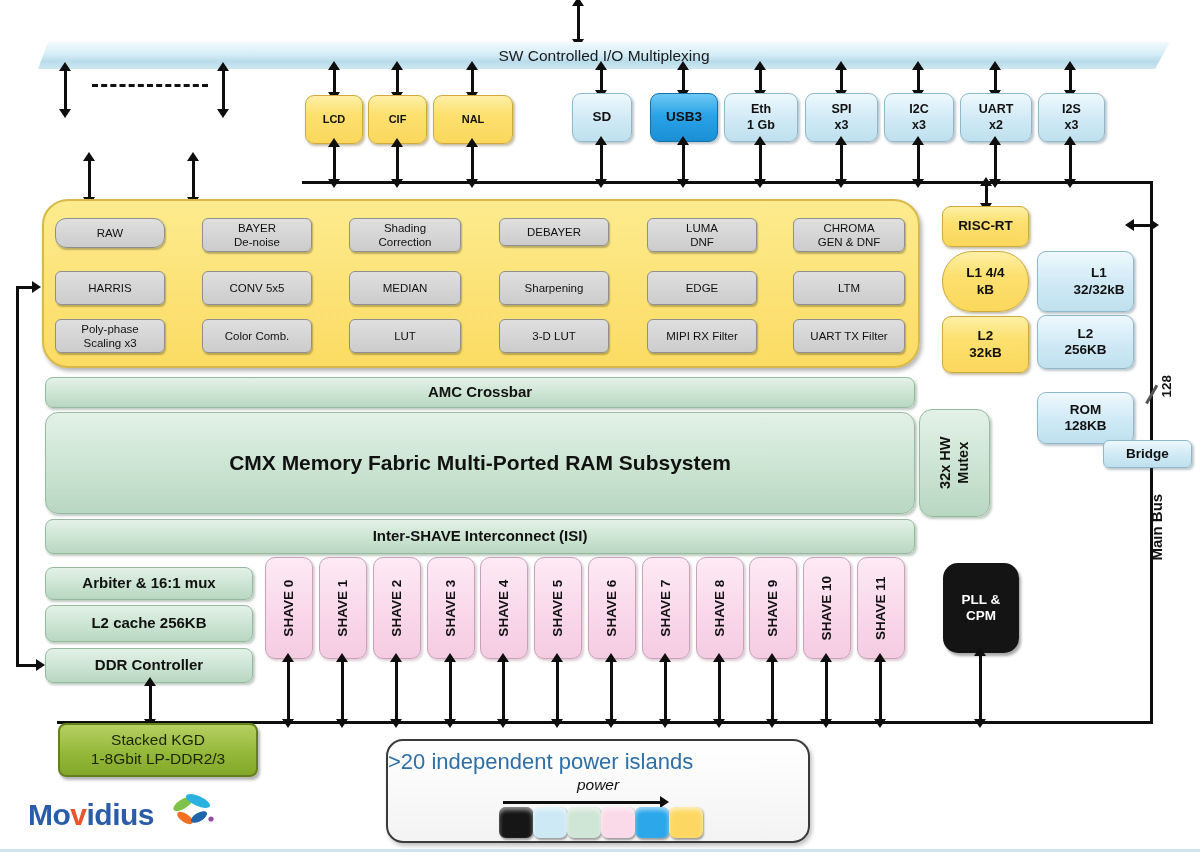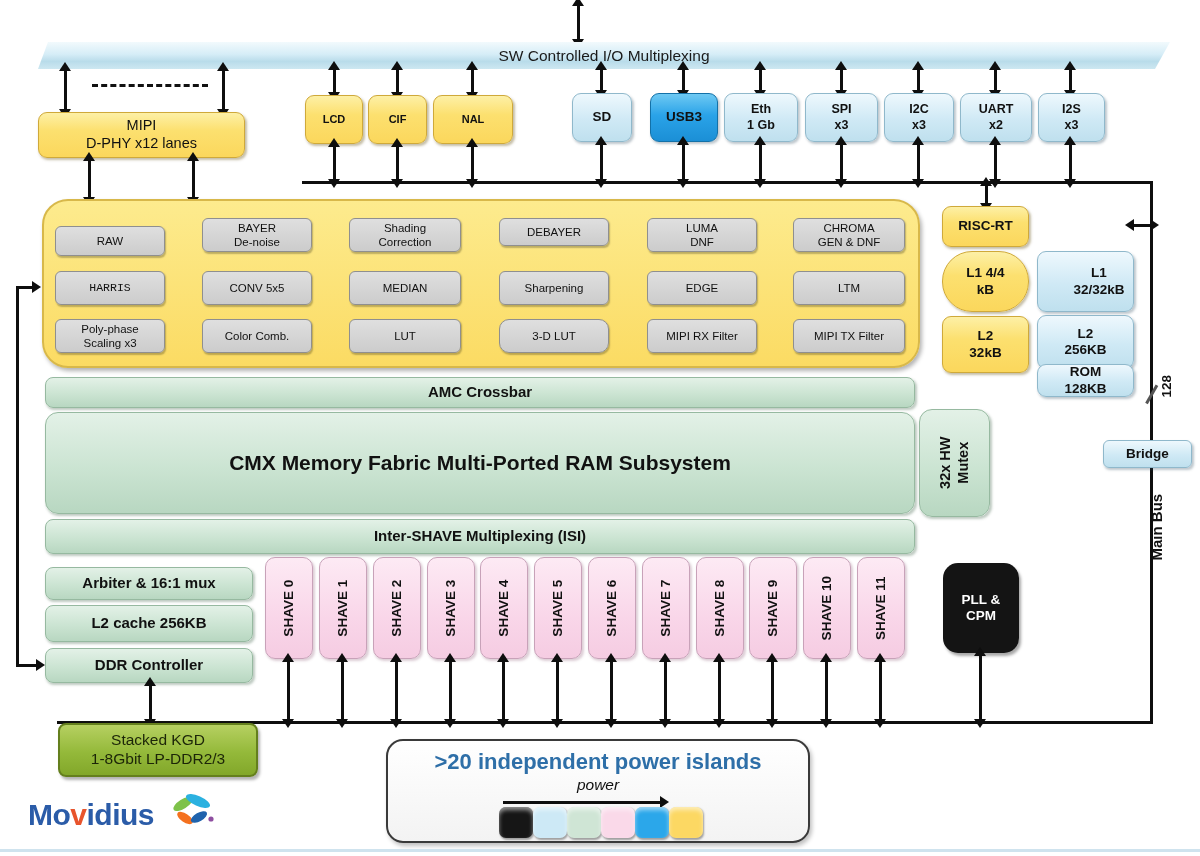--- a/index.html
+++ b/index.html
@@ -73,24 +73,20 @@
   <div class="da" style="left:471px;top:69px;height:24px;"></div>
 
   <div class="da" style="left:600px;top:69px;height:22px;"></div>
   <div class="da" style="left:682px;top:69px;height:22px;"></div>
   <div class="da" style="left:759px;top:69px;height:22px;"></div>
   <div class="da" style="left:840px;top:69px;height:22px;"></div>
   <div class="da" style="left:917px;top:69px;height:22px;"></div>
   <div class="da" style="left:994px;top:69px;height:22px;"></div>
   <div class="da" style="left:1069px;top:69px;height:22px;"></div>
 
-  <div class="b yellow f14" style="left:38px;top:112px;width:207px;height:46px;">
-    <span>MIPI</span>
-    <span>D-PHY x12 lanes</span>
-  </div>
 
   <div class="b yellow bold f11" style="left:305px;top:95px;width:58px;height:49px;">
     <span>LCD</span>
   </div>
   <div class="b yellow bold f11" style="left:368px;top:95px;width:59px;height:49px;">
     <span>CIF</span>
   </div>
   <div class="b yellow bold f11" style="left:433px;top:95px;width:80px;height:49px;">
     <span>NAL</span>
   </div>
@@ -137,21 +133,21 @@
   <div class="da" style="left:192px;top:160px;height:38px;"></div>
 
   <div class="ln" style="left:302px;top:181px;width:851px;height:3px;"></div>
   <div class="ln" style="left:1150px;top:181px;width:3px;height:543px;"></div>
   <div class="ln" style="left:57px;top:721px;width:1096px;height:3px;"></div>
 
   <div class="da" style="left:985px;top:185px;height:19px;"></div>
 
   <div class="b bigyellow" style="left:42px;top:199px;width:878px;height:169px;"></div>
 
-  <div class="b gray" style="left:55px;top:226px;width:110px;height:30px;">
+  <div class="b gray" style="left:55px;top:218px;width:110px;height:30px;border-radius:11px;">
       <span>RAW</span>
     </div>
   <div class="b gray" style="left:202px;top:218px;width:110px;height:34px;">
       <span>BAYER</span>
       <span>De-noise</span>
     </div>
   <div class="b gray" style="left:349px;top:218px;width:112px;height:34px;">
       <span>Shading</span>
       <span>Correction</span>
     </div>
@@ -160,21 +156,21 @@
     </div>
   <div class="b gray" style="left:647px;top:218px;width:110px;height:34px;">
       <span>LUMA</span>
       <span>DNF</span>
     </div>
   <div class="b gray" style="left:793px;top:218px;width:112px;height:34px;">
       <span>CHROMA</span>
       <span>GEN &amp; DNF</span>
     </div>
 
-  <div class="b gray" style="left:55px;top:271px;width:110px;height:34px;font-family:Liberation Mono, monospace;">
+  <div class="b gray" style="left:55px;top:271px;width:110px;height:34px;">
       <span>HARRIS</span>
     </div>
   <div class="b gray" style="left:202px;top:271px;width:110px;height:34px;">
       <span>CONV 5x5</span>
     </div>
   <div class="b gray" style="left:349px;top:271px;width:112px;height:34px;">
       <span>MEDIAN</span>
     </div>
   <div class="b gray" style="left:499px;top:271px;width:110px;height:34px;">
       <span>Sharpening</span>
@@ -189,28 +185,28 @@
   <div class="b gray" style="left:55px;top:319px;width:110px;height:34px;">
       <span>Poly-phase</span>
       <span>Scaling x3</span>
     </div>
   <div class="b gray" style="left:202px;top:319px;width:110px;height:34px;">
       <span>Color Comb.</span>
     </div>
   <div class="b gray" style="left:349px;top:319px;width:112px;height:34px;">
       <span>LUT</span>
     </div>
-  <div class="b gray" style="left:499px;top:319px;width:110px;height:34px;border-radius:10px;">
+  <div class="b gray" style="left:499px;top:319px;width:110px;height:34px;">
       <span>3-D LUT</span>
     </div>
   <div class="b gray" style="left:647px;top:319px;width:110px;height:34px;">
       <span>MIPI RX Filter</span>
     </div>
   <div class="b gray" style="left:793px;top:319px;width:112px;height:34px;">
-      <span>MIPI TX Filter</span>
+      <span>UART TX Filter</span>
     </div>
 
   <div class="b yellow bold f13" style="left:942px;top:206px;width:87px;height:41px;">
     <span>RISC-RT</span>
   </div>
   <div class="b yellow bold f13" style="left:942px;top:251px;width:87px;height:61px;border-radius:30px;">
     <span>L1 4/4</span>
       <span>kB</span>
   </div>
   <div class="b yellow bold f13" style="left:942px;top:316px;width:87px;height:57px;">
@@ -219,35 +215,35 @@
   </div>
 
   <div class="b blue bold f13" style="left:1037px;top:251px;width:97px;height:61px;padding-left:27px;">
     <span>L1</span>
       <span>32/32kB</span>
   </div>
   <div class="b blue bold f13" style="left:1037px;top:315px;width:97px;height:54px;">
     <span>L2</span>
       <span>256KB</span>
   </div>
-  <div class="b blue bold f13" style="left:1037px;top:364px;width:97px;height:33px;">
+  <div class="b blue bold f13" style="left:1037px;top:392px;width:97px;height:52px;">
     <span>ROM</span>
       <span>128KB</span>
   </div>
 
   <div class="ha" style="left:1133px;top:224px;width:18px;"></div>
 
   <div class="b green bold f15" style="left:45px;top:377px;width:870px;height:31px;">
     <span>AMC Crossbar</span>
   </div>
   <div class="b green" style="left:45px;top:412px;width:870px;height:102px;border-radius:13px;font-size:21px;font-weight:bold;text-align:center;">
     <span>CMX Memory Fabric Multi-Ported RAM Subsystem</span>
   </div>
   <div class="b green bold f15" style="left:45px;top:519px;width:870px;height:35px;">
-    <span>Inter-SHAVE Multiplexing (ISI)</span>
+    <span>Inter-SHAVE Interconnect (ISI)</span>
   </div>
 
   <div class="b green bold f14" style="left:919px;top:409px;width:71px;height:108px;border-radius:13px;">
     <div class="vtext" style="text-align:center;">
       <div>32x HW</div>
       <div>Mutex</div>
     </div>
   </div>
 
   <div class="b" style="left:1152px;top:365px;width:30px;height:42px;">
@@ -331,21 +327,21 @@
   <div class="da" style="left:879px;top:661px;height:59px;"></div>
   <div class="da" style="left:149px;top:685px;height:35px;"></div>
   <div class="da" style="left:979px;top:655px;height:65px;"></div>
 
   <div class="b olive" style="left:58px;top:723px;width:200px;height:54px;font-size:15.5px;color:#1c2508;">
     <span>Stacked KGD</span>
     <span>1-8Gbit LP-DDR2/3</span>
   </div>
 
   <div class="powerbox">
-    <div style="margin-top:8px;text-align:center;font-size:22px;font-weight:bold;color:#2e6fa8;">&gt;20 independent power islands</div>
+    <div style="margin-top:8px;font-size:22px;font-weight:normal;color:#2e6fa8;">&gt;20 independent power islands</div>
     <div style="text-align:center;font-size:15.5px;font-style:italic;margin-top:1px;">power</div>
     <div class="ra" style="left:115px;top:60px;width:158px;height:3px;"></div>
     <div style="position:absolute;left:111px;top:66px;display:flex;">
       <div class="sw" style="background: rgb(22, 22, 22);"></div>
       <div class="sw" style="background: rgb(205, 233, 246);"></div>
       <div class="sw" style="background: rgb(207, 229, 213);"></div>
       <div class="sw" style="background: rgb(250, 217, 233);"></div>
       <div class="sw" style="background: rgb(43, 167, 234);"></div>
       <div class="sw" style="background: rgb(252, 216, 99);"></div>
     </div>

